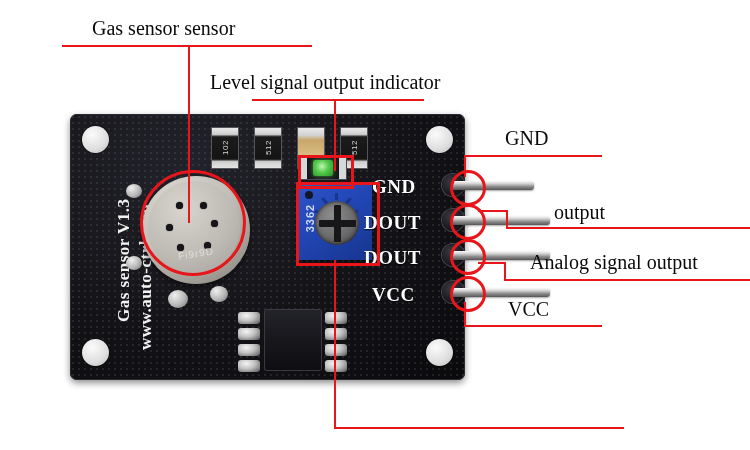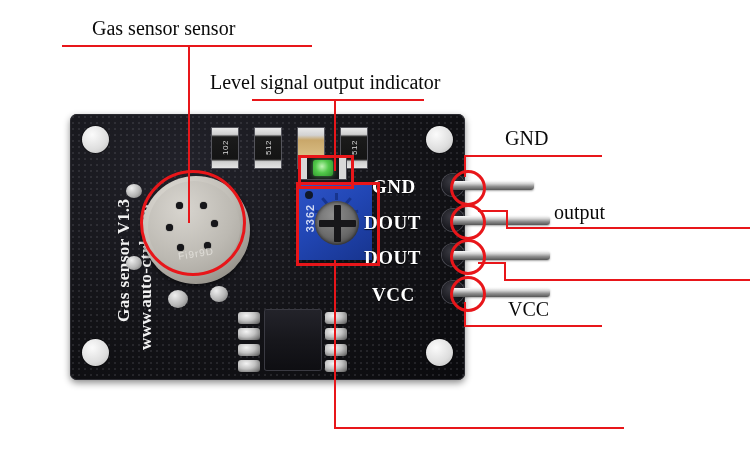--- a/index.html
+++ b/index.html
@@ -277,20 +277,21 @@
 
   <div class="ann" style="left:505px;top:126px;">GND</div>
   <div class="rule" style="left:464px;top:155px;width:138px;"></div>
   <div class="vrule" style="left:464px;top:155px;height:22px;"></div>
 
   <div class="ann" style="left:554px;top:200px;">output</div>
   <div class="rule" style="left:506px;top:227px;width:244px;"></div>
   <div class="vrule" style="left:506px;top:210px;height:17px;"></div>
   <div class="rule" style="left:478px;top:210px;width:30px;"></div>
 
+  <div class="ann" style="left:530px;top:250px;">Analog signal output</div>
   <div class="rule" style="left:504px;top:279px;width:246px;"></div>
   <div class="vrule" style="left:504px;top:262px;height:17px;"></div>
   <div class="rule" style="left:478px;top:262px;width:28px;"></div>
 
   <div class="ann" style="left:508px;top:297px;">VCC</div>
   <div class="rule" style="left:464px;top:325px;width:138px;"></div>
   <div class="vrule" style="left:464px;top:302px;height:23px;"></div>
 
   <div class="rule" style="left:334px;top:427px;width:290px;"></div>
   <div class="vrule" style="left:334px;top:260px;height:167px;"></div>

